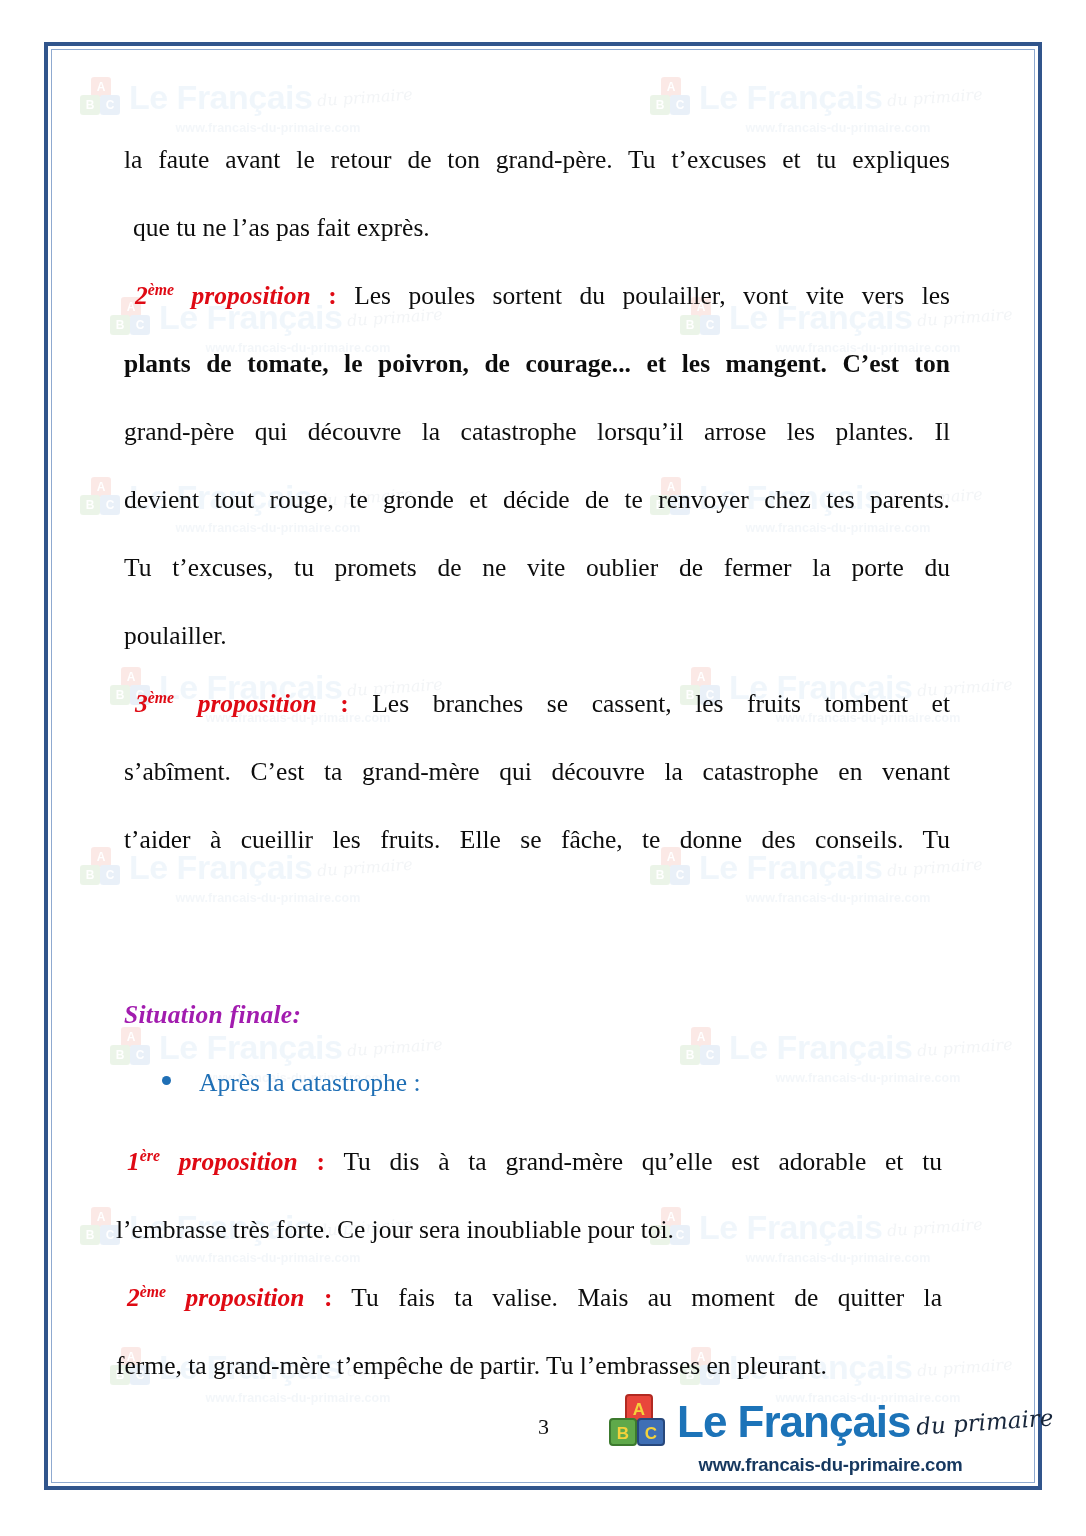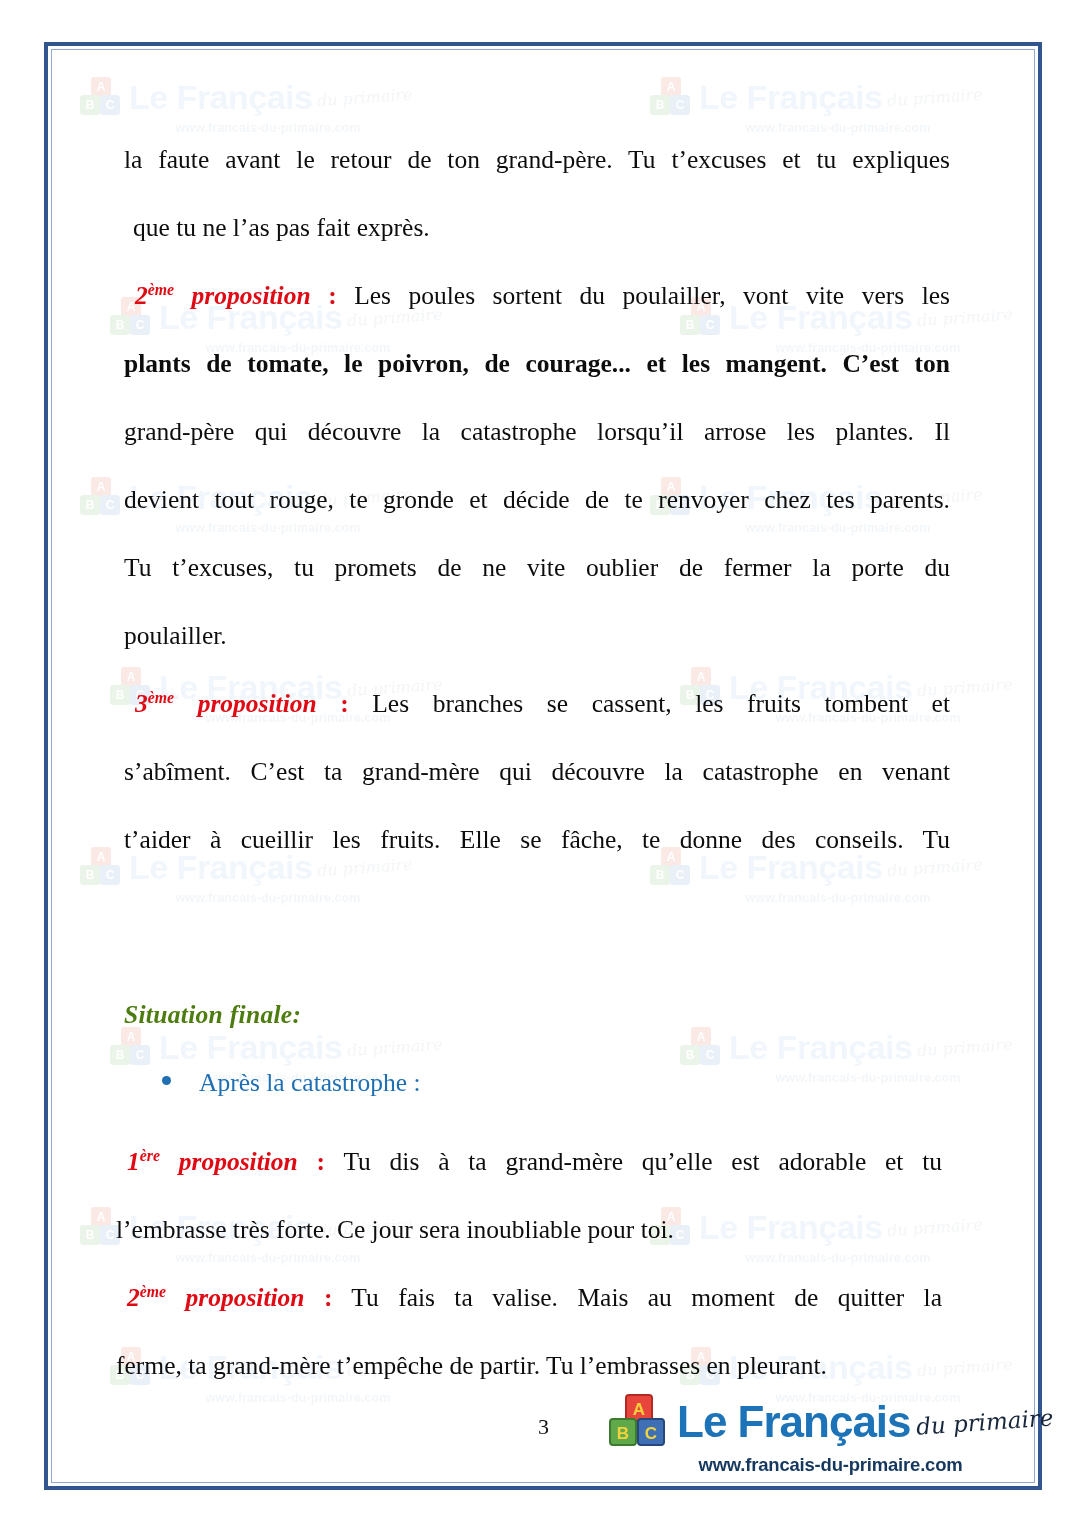--- a/index.html
+++ b/index.html
@@ -145,21 +145,21 @@
 
   
   #situation-finale {
     position: absolute;
     left: 124px;
     top: 1000px;
     z-index: 3;
     font-size: 25.5px;
     font-weight: bold;
     font-style: italic;
-    color: #4d7c0f;
+    color: #a21caf;
     letter-spacing: 0.3px;
   }
 
   
   #bullet-line {
     position: absolute;
     left: 124px;
     top: 1068px;
     z-index: 3;
     display: flex;

